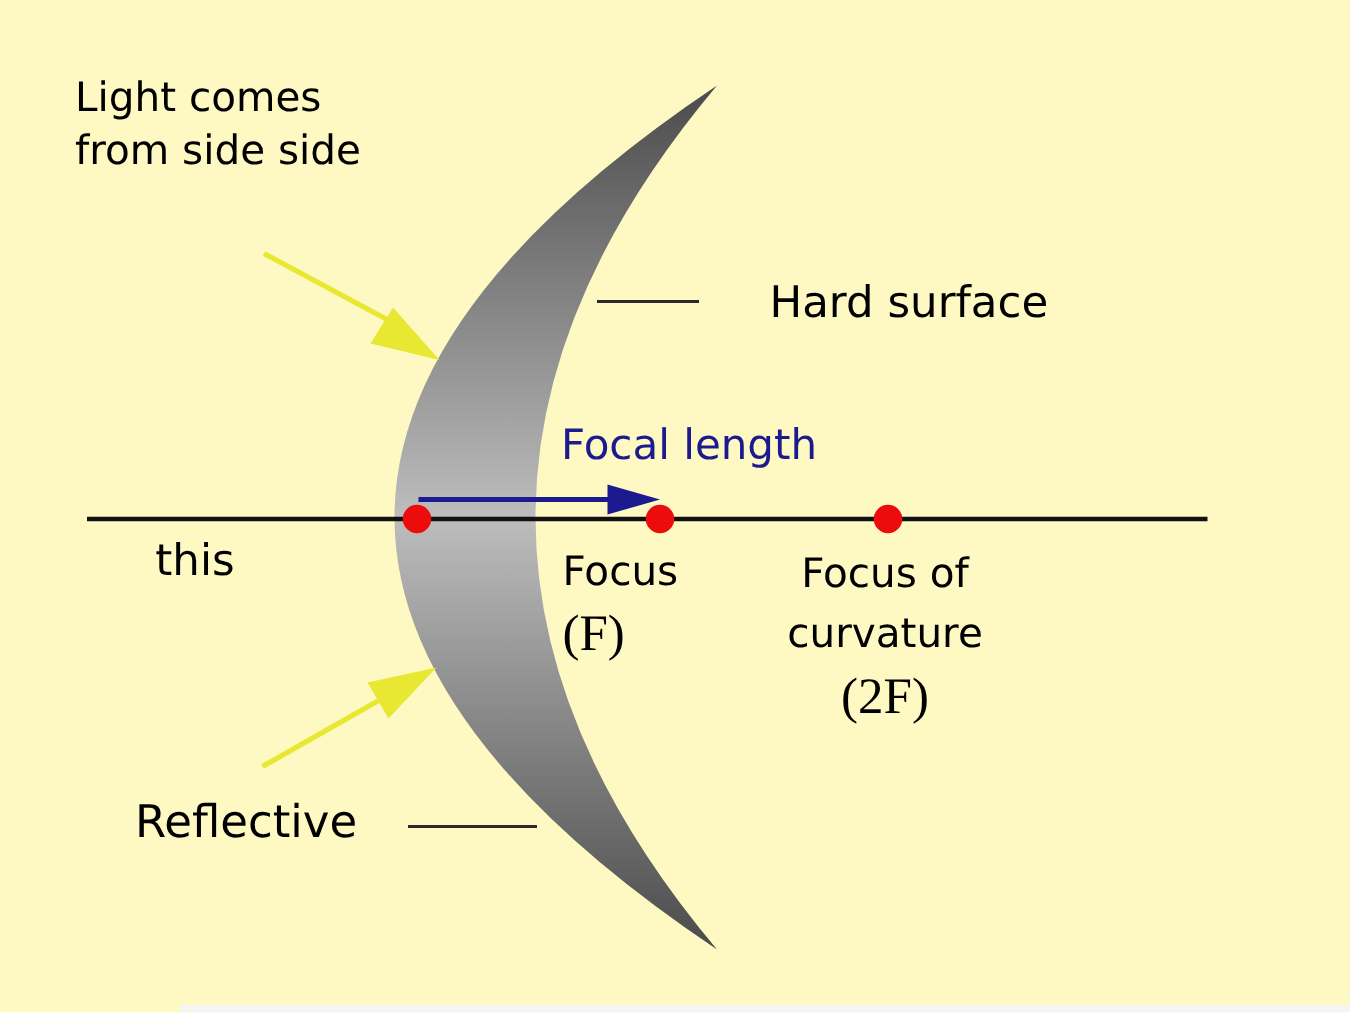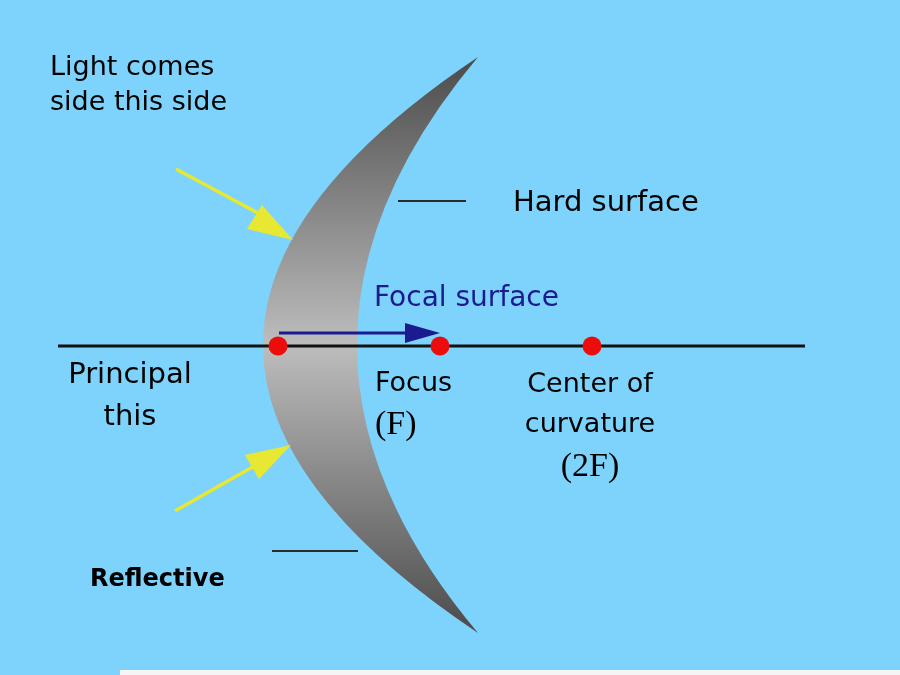--- a/index.html
+++ b/index.html
@@ -5,21 +5,21 @@
   html, body {
     margin: 0;
     padding: 0;
     background: #ffffff;
     font-family: "DejaVu Sans", "Liberation Sans", sans-serif;
   }
   .stage {
     position: relative;
     width: 900px;
     height: 675px;
-    background: #7dd3fc;
+    background: #fef9c3;
     overflow: hidden;
   }
   .stage svg {
     position: absolute;
     left: 0;
     top: 0;
   }
   .lbl {
     position: absolute;
     color: #000000;
@@ -54,22 +54,22 @@
   .coc-label {
     left: 500px; top: 363px; width: 180px;
     text-align: center;
     font-size: 27px; line-height: 40px;
   }
   .serif-symbol {
     font-family: "Liberation Serif", "DejaVu Serif", serif;
     font-size: 34px; line-height: 44px;
   }
   .reflective-surface {
-    left: 90px; top: 556px;
-    font-size: 24px; line-height: 45px; font-weight: bold;
+    left: 90px; top: 526px;
+    font-size: 30px; line-height: 45px;
   }
 
   
   .axis-line        { stroke: var(--axis_line, #111111); }
   .leader-line      { stroke: var(--leader_line, #2a2a2a); }
   .red-dot          { fill: var(--point_red, #ed0c0c); }
   .blue-stroke      { stroke: var(--arrow_blue, #1b1b8f); }
   .blue-fill        { fill: var(--arrow_blue, #1b1b8f); }
   .yellow-stroke    { stroke: var(--arrow_yellow, #e8e832); }
   .yellow-fill      { fill: var(--arrow_yellow, #e8e832); }
@@ -107,39 +107,38 @@
     <line x1="175" y1="511" x2="256" y2="465" stroke-width="3.5" class="yellow-stroke"></line>
     <polygon points="291,445 259,479 245,455" class="yellow-fill"></polygon>
 
     <circle cx="278" cy="346" r="9.5" class="red-dot"></circle>
     <circle cx="440" cy="346" r="9.5" class="red-dot"></circle>
     <circle cx="592" cy="346" r="9.5" class="red-dot"></circle>
   </svg>
 
   <div class="lbl light-source">
     <div>Light comes</div>
-    <div>side this side</div>
+    <div>from side side</div>
   </div>
 
   <div class="lbl hard-surface">Hard surface</div>
 
-  <div class="lbl focal-length">Focal surface</div>
+  <div class="lbl focal-length">Focal length</div>
 
   <div class="lbl principal-axis">
-    <div>Principal</div>
     <div>this</div>
   </div>
 
   <div class="lbl focus-label">
     <div>Focus</div>
     <div class="serif-symbol">(F)</div>
   </div>
 
   <div class="lbl coc-label">
-    <div>Center of</div>
+    <div>Focus of</div>
     <div>curvature</div>
     <div class="serif-symbol">(2F)</div>
   </div>
 
   <div class="lbl reflective-surface">
     <div>Reflective</div>
   </div>
 
 </div>
 

